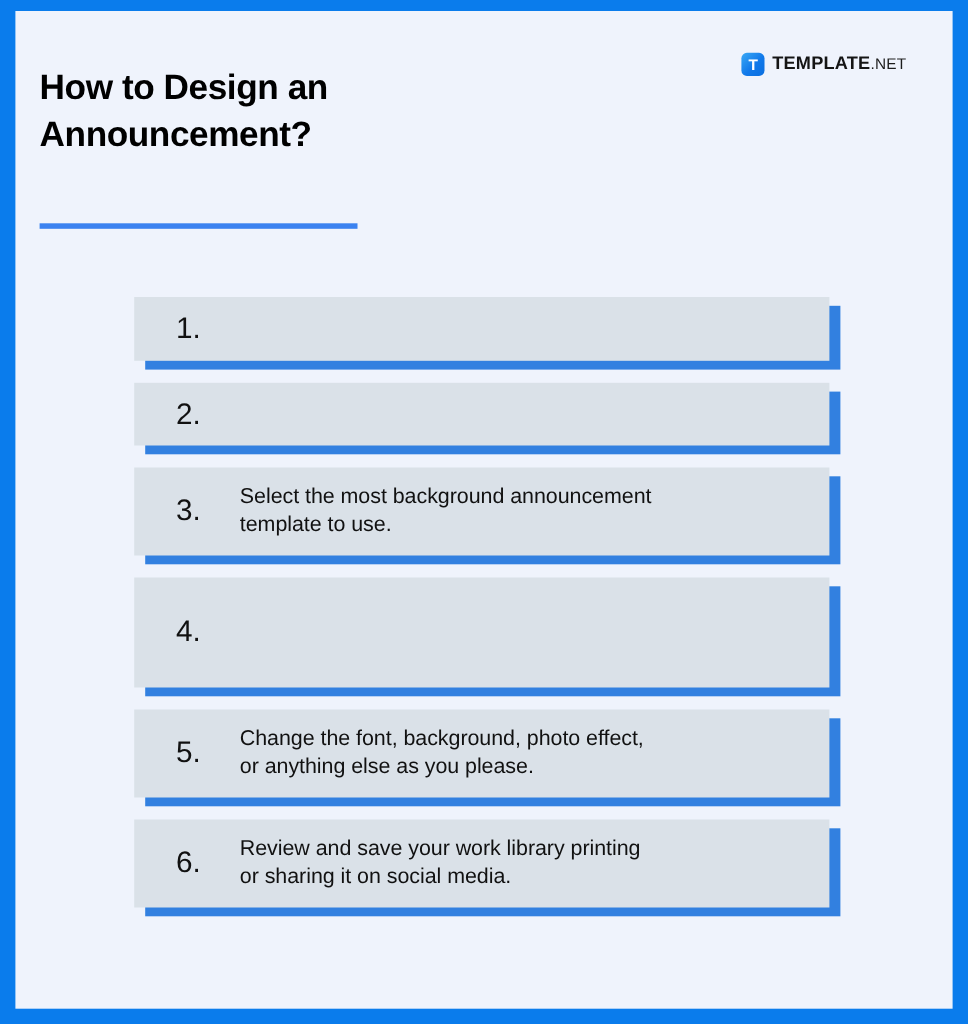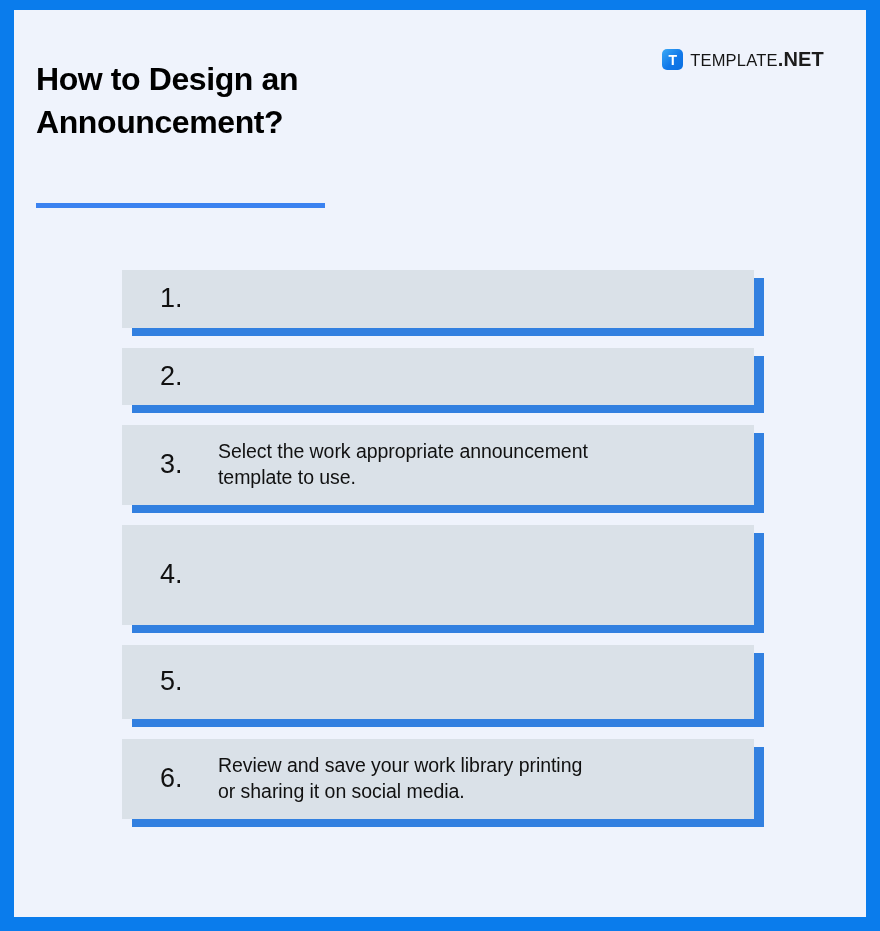--- a/index.html
+++ b/index.html
@@ -54,27 +54,27 @@
   .brand-mark span {
     color: #ffffff;
     font-size: 14px;
     font-weight: bold;
     line-height: 1;
     letter-spacing: -0.3px;
     transform: translateY(-0.5px);
   }
   .brand-word {
     font-size: 16.5px;
-    font-weight: normal;
+    font-weight: bold;
     color: #151515;
     letter-spacing: 0.2px;
   }
   .brand-tld {
-    font-size: 20px;
-    font-weight: bold;
+    font-size: 14px;
+    font-weight: normal;
     color: #1c1c1c;
     letter-spacing: 0.2px;
   }
 
   
   .title {
     position: absolute;
     left: 22px;
     top: 48px;
     width: 560px;
@@ -180,36 +180,38 @@
         <div class="step-shadow"></div>
         <div class="step-card h1">
           <div class="step-num">2.</div>
         </div>
       </div>
 
       <div class="step">
         <div class="step-shadow"></div>
         <div class="step-card h2">
           <div class="step-num">3.</div>
-          <div class="step-text">Select the work appropriate announcement
+          <div class="step-text">Select the most background announcement
 template to use.</div>
         </div>
       </div>
 
       <div class="step">
         <div class="step-shadow"></div>
         <div class="step-card h3">
           <div class="step-num">4.</div>
         </div>
       </div>
 
       <div class="step">
         <div class="step-shadow"></div>
         <div class="step-card h2">
           <div class="step-num">5.</div>
+          <div class="step-text">Change the font, background, photo effect,
+or anything else as you please.</div>
         </div>
       </div>
 
       <div class="step">
         <div class="step-shadow"></div>
         <div class="step-card h2">
           <div class="step-num">6.</div>
           <div class="step-text">Review and save your work library printing
 or sharing it on social media.</div>
         </div>

